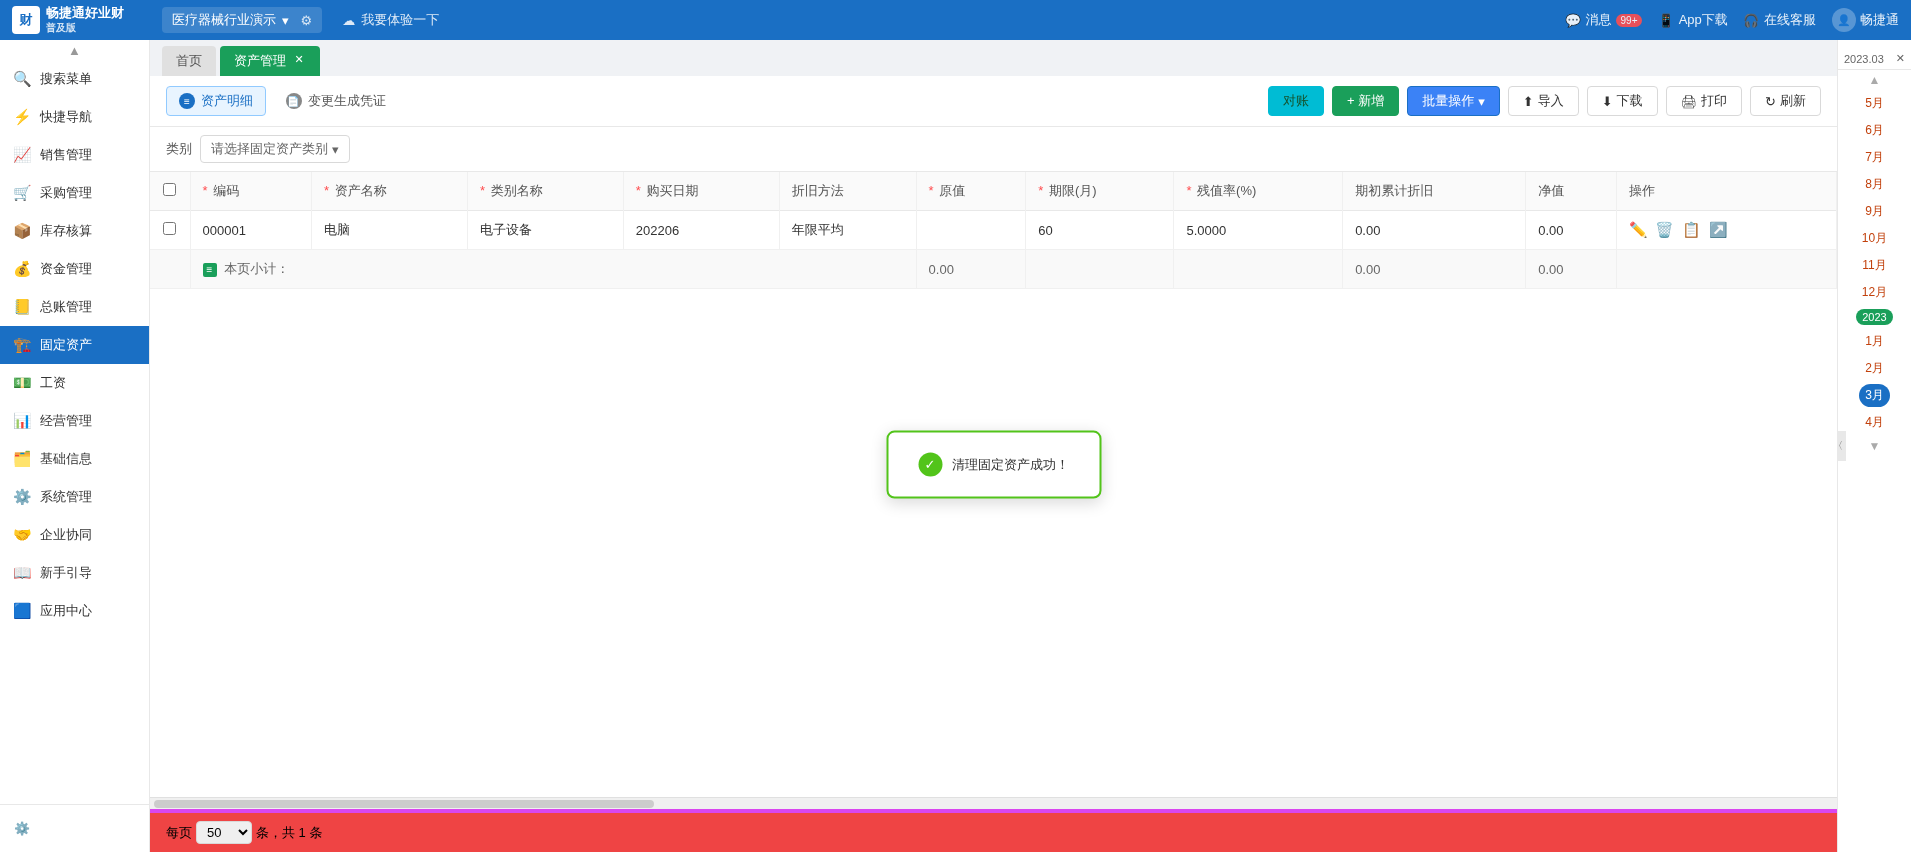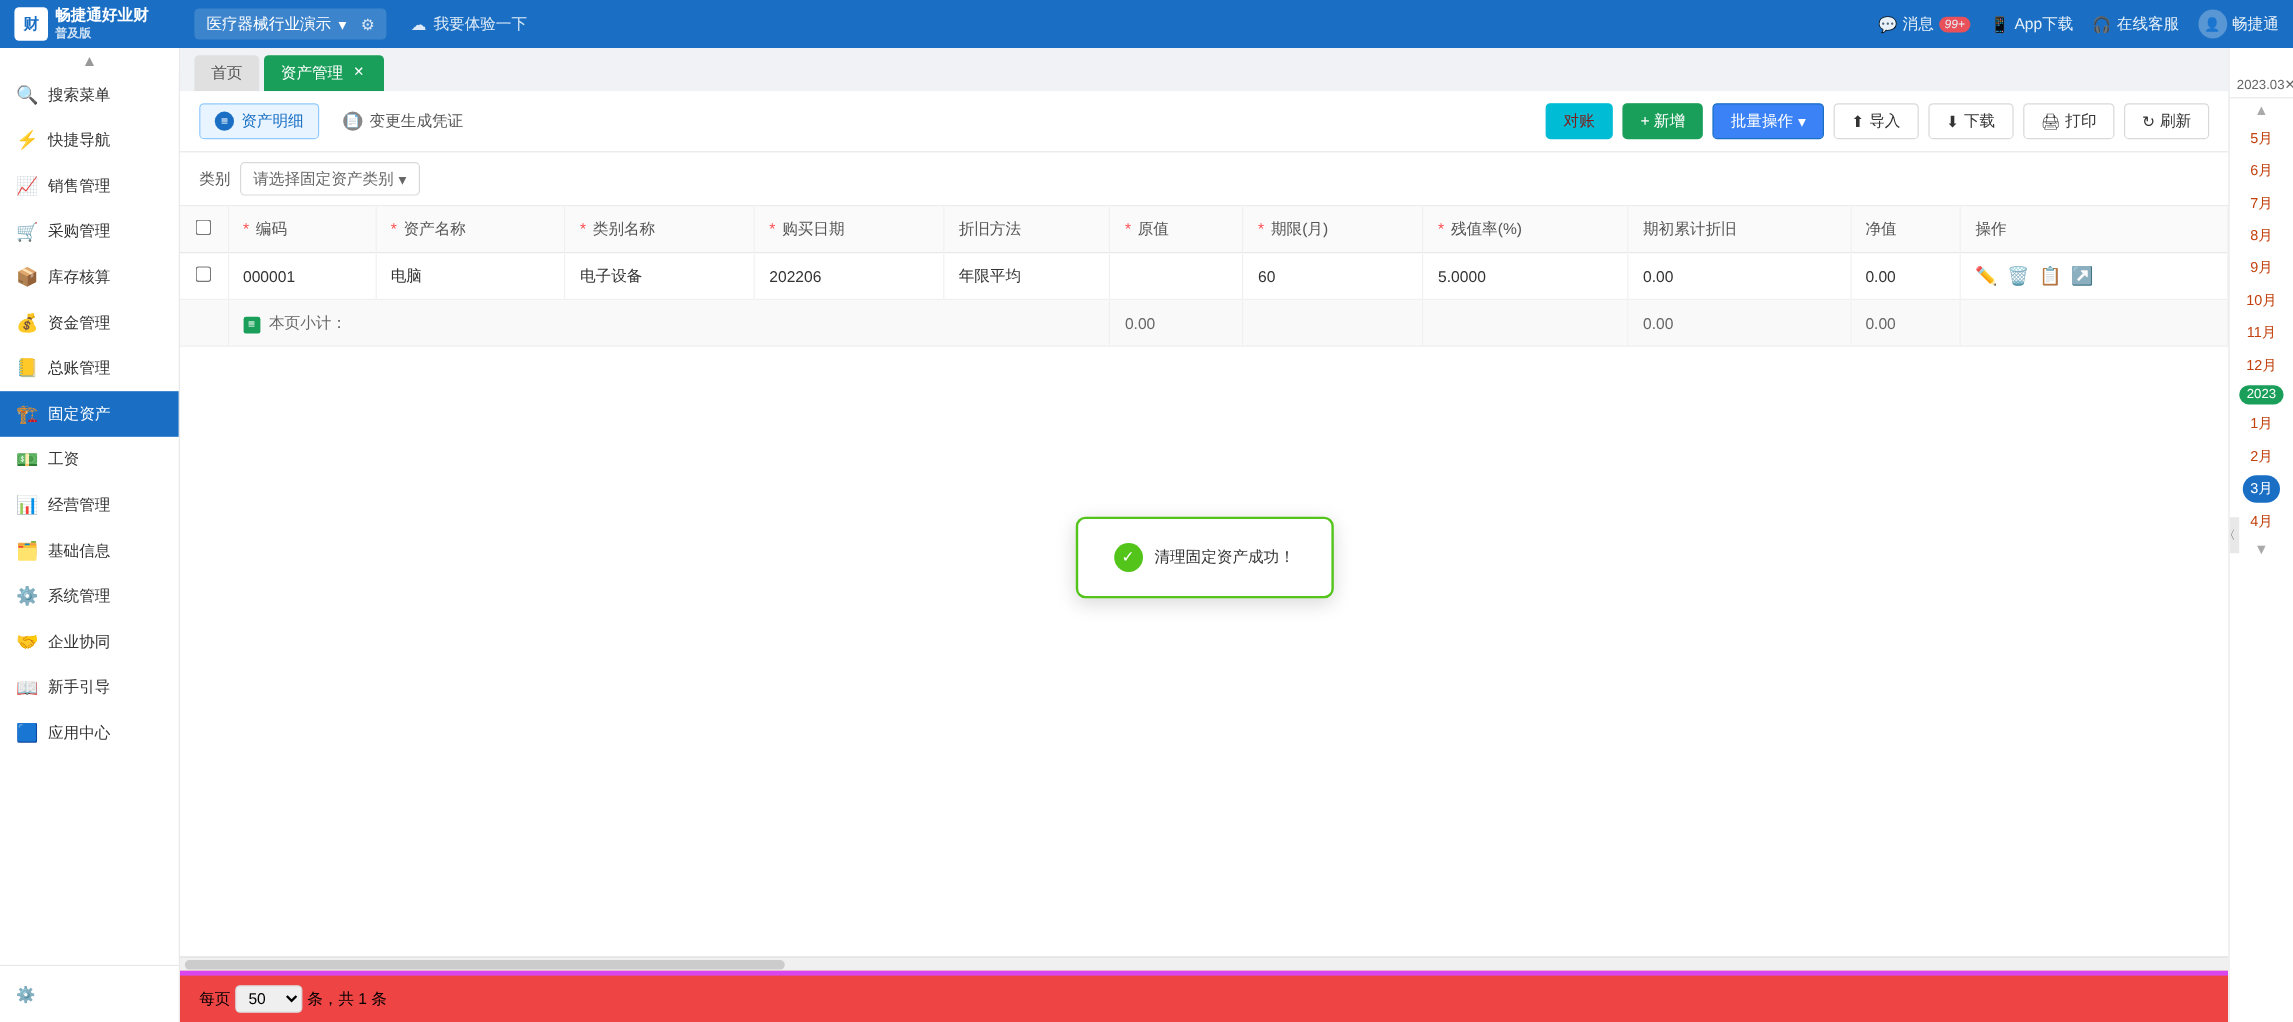--- a/index.html
+++ b/index.html
@@ -61,21 +61,20 @@
       cursor: pointer;
       font-size: 13px;
       opacity: 0.9;
     }
     .badge {
       background: #ff4d4f;
       color: #fff;
       border-radius: 10px;
       padding: 1px 5px;
       font-size: 10px;
-      font-style: italic;
     }
     .avatar-circle {
       width: 24px;
       height: 24px;
       border-radius: 50%;
       background: rgba(255,255,255,0.3);
       display: flex;
       align-items: center;
       justify-content: center;
       font-size: 11px;
@@ -247,21 +246,21 @@
       align-items: center;
       gap: 4px;
     }
     .btn-primary {
       background: #1a9f5a;
       color: #fff;
       border-color: #1a9f5a;
     }
     .btn-cyan {
       background: #00bcd4;
-      color: #7f1d1d;
+      color: #14532d;
       border-color: #00bcd4;
     }
     .btn-batch {
       background: #3b82f6;
       color: #fff;
       border-color: #1a6fc4;
     }
 
     
     .filter-bar {
@@ -386,27 +385,27 @@
       display: flex;
       align-items: center;
       justify-content: center;
       color: #fff;
       font-size: 14px;
       flex-shrink: 0;
     }
 
     
     .right-panel {
-      width: 54px;
+      width: 74px;
       background: #fff;
       border-left: 1px solid #e8e8e8;
       display: flex;
       flex-direction: column;
       align-items: center;
-      padding-top: 20px;
+      padding-top: 8px;
       flex-shrink: 0;
       position: relative;
       overflow: hidden;
     }
     .rp-header {
       display: flex;
       justify-content: space-between;
       align-items: center;
       width: 100%;
       padding: 4px 6px;

